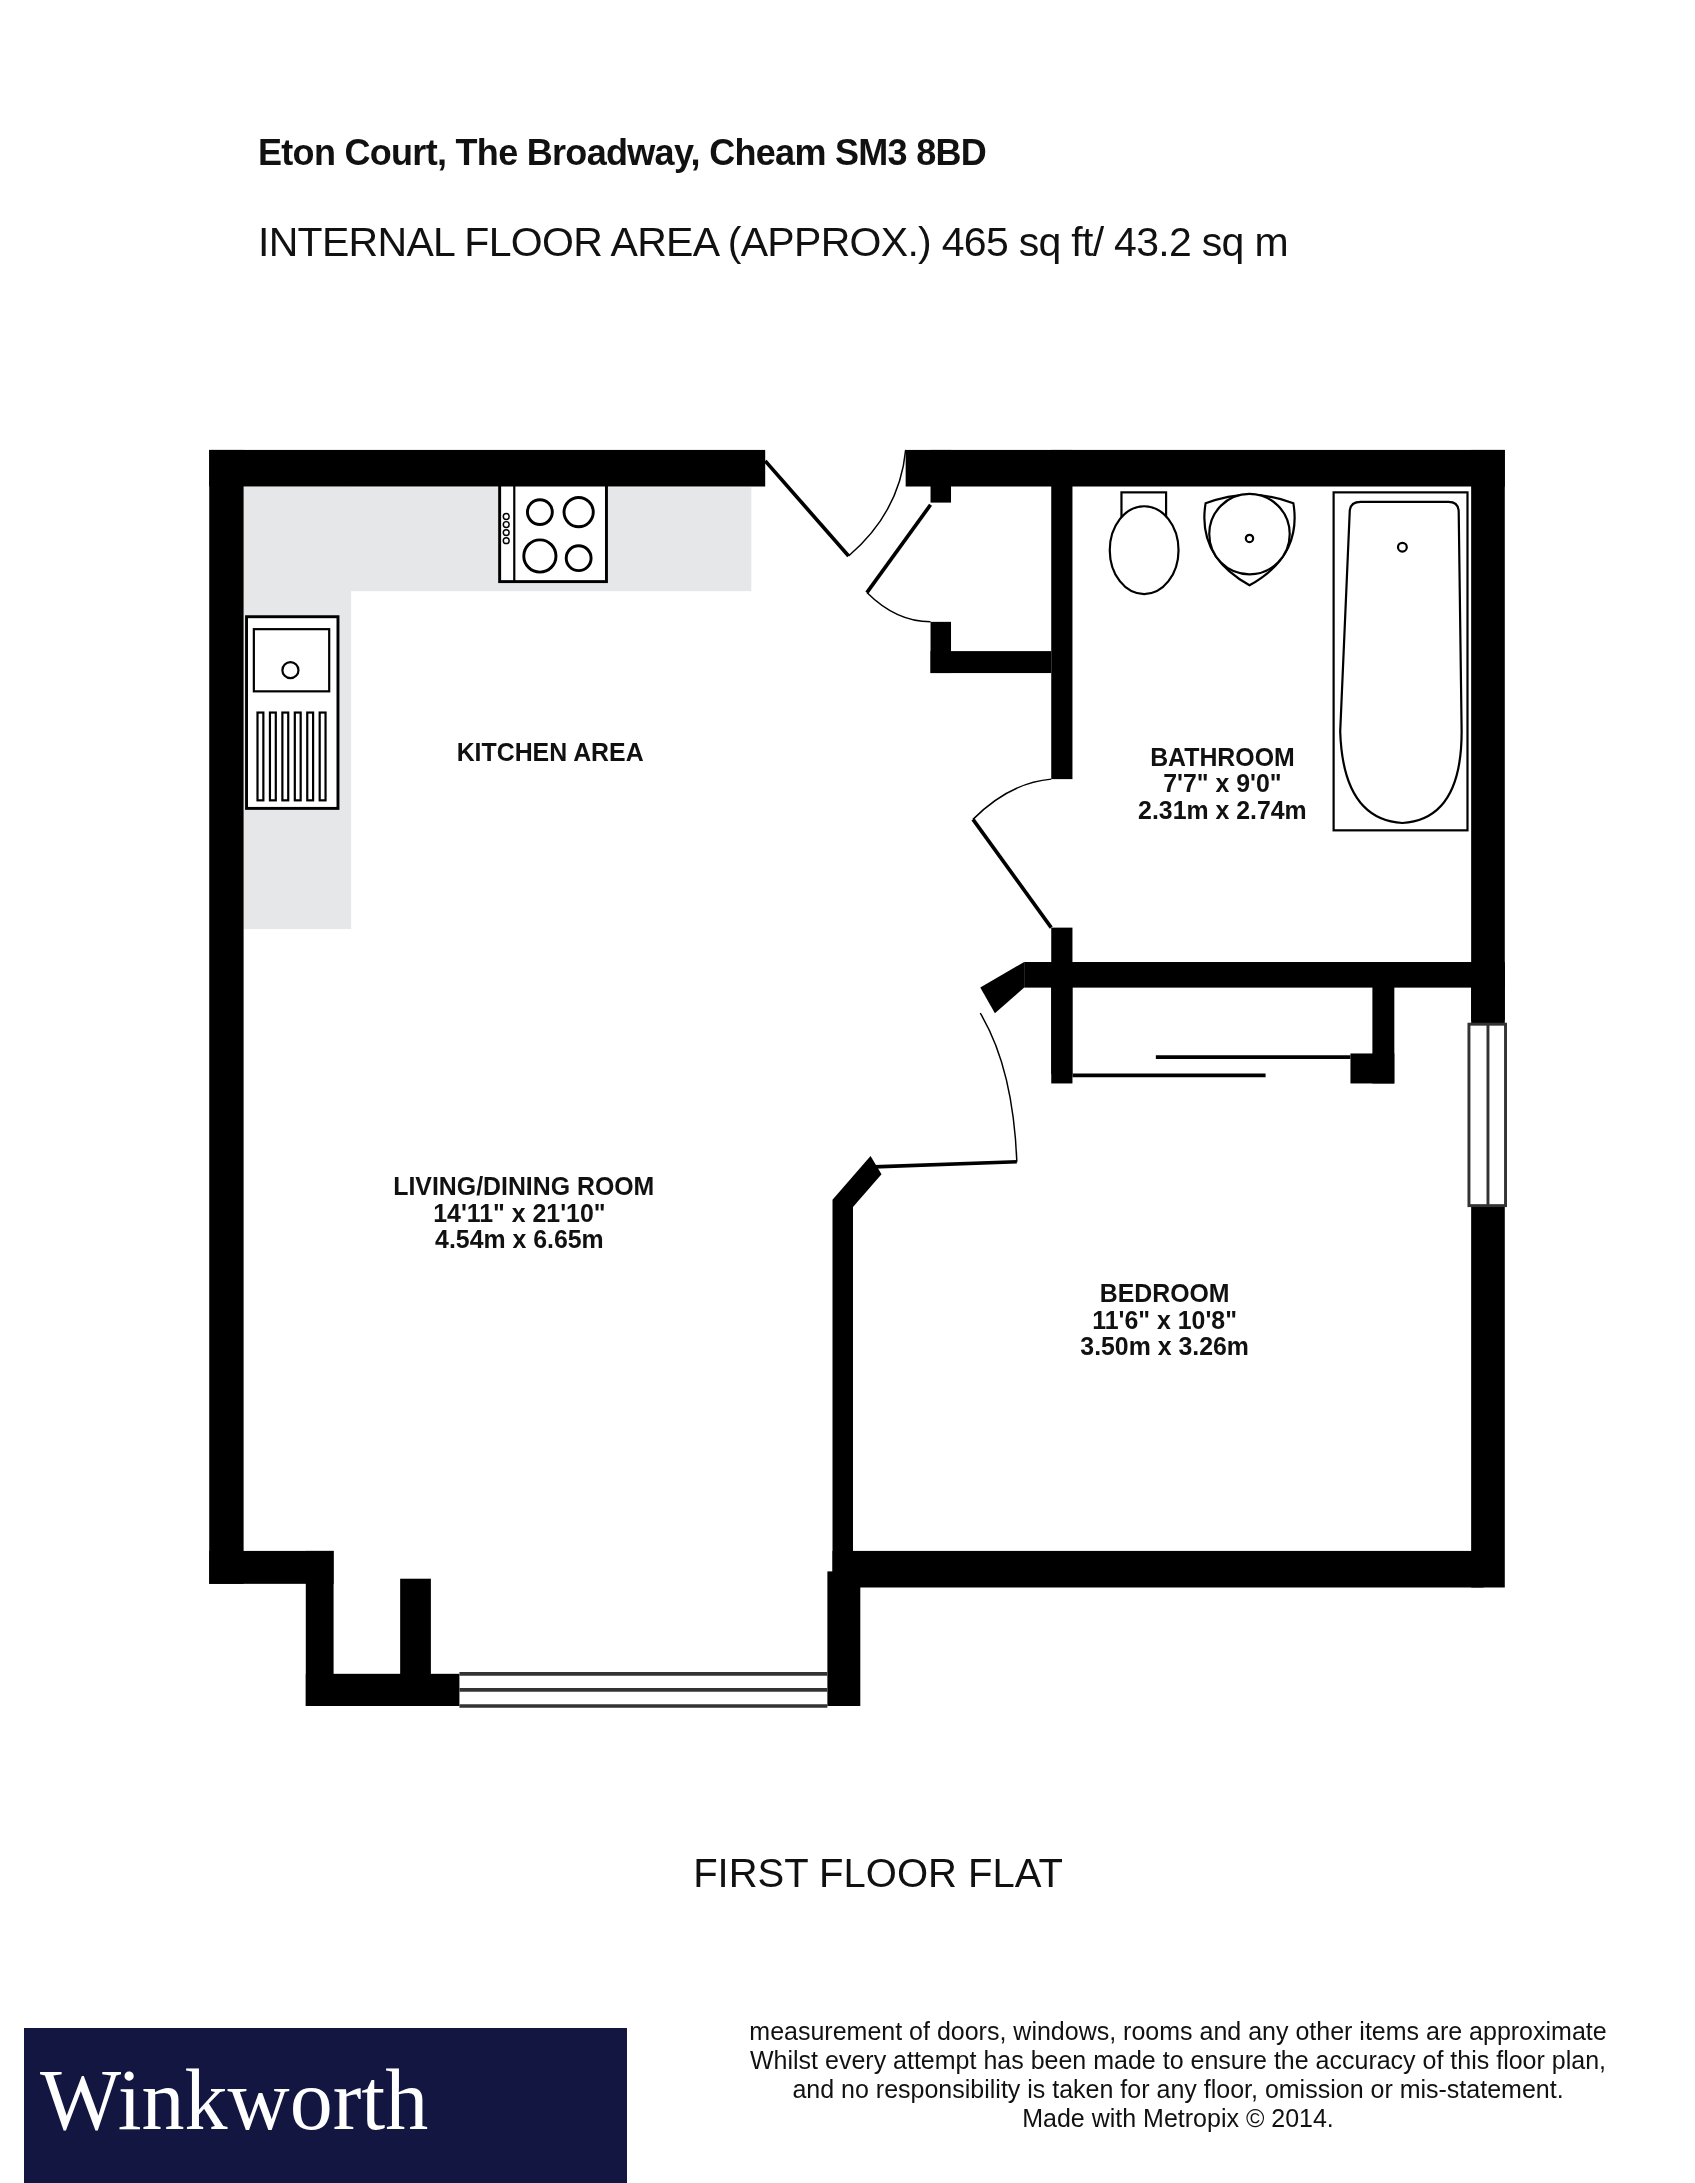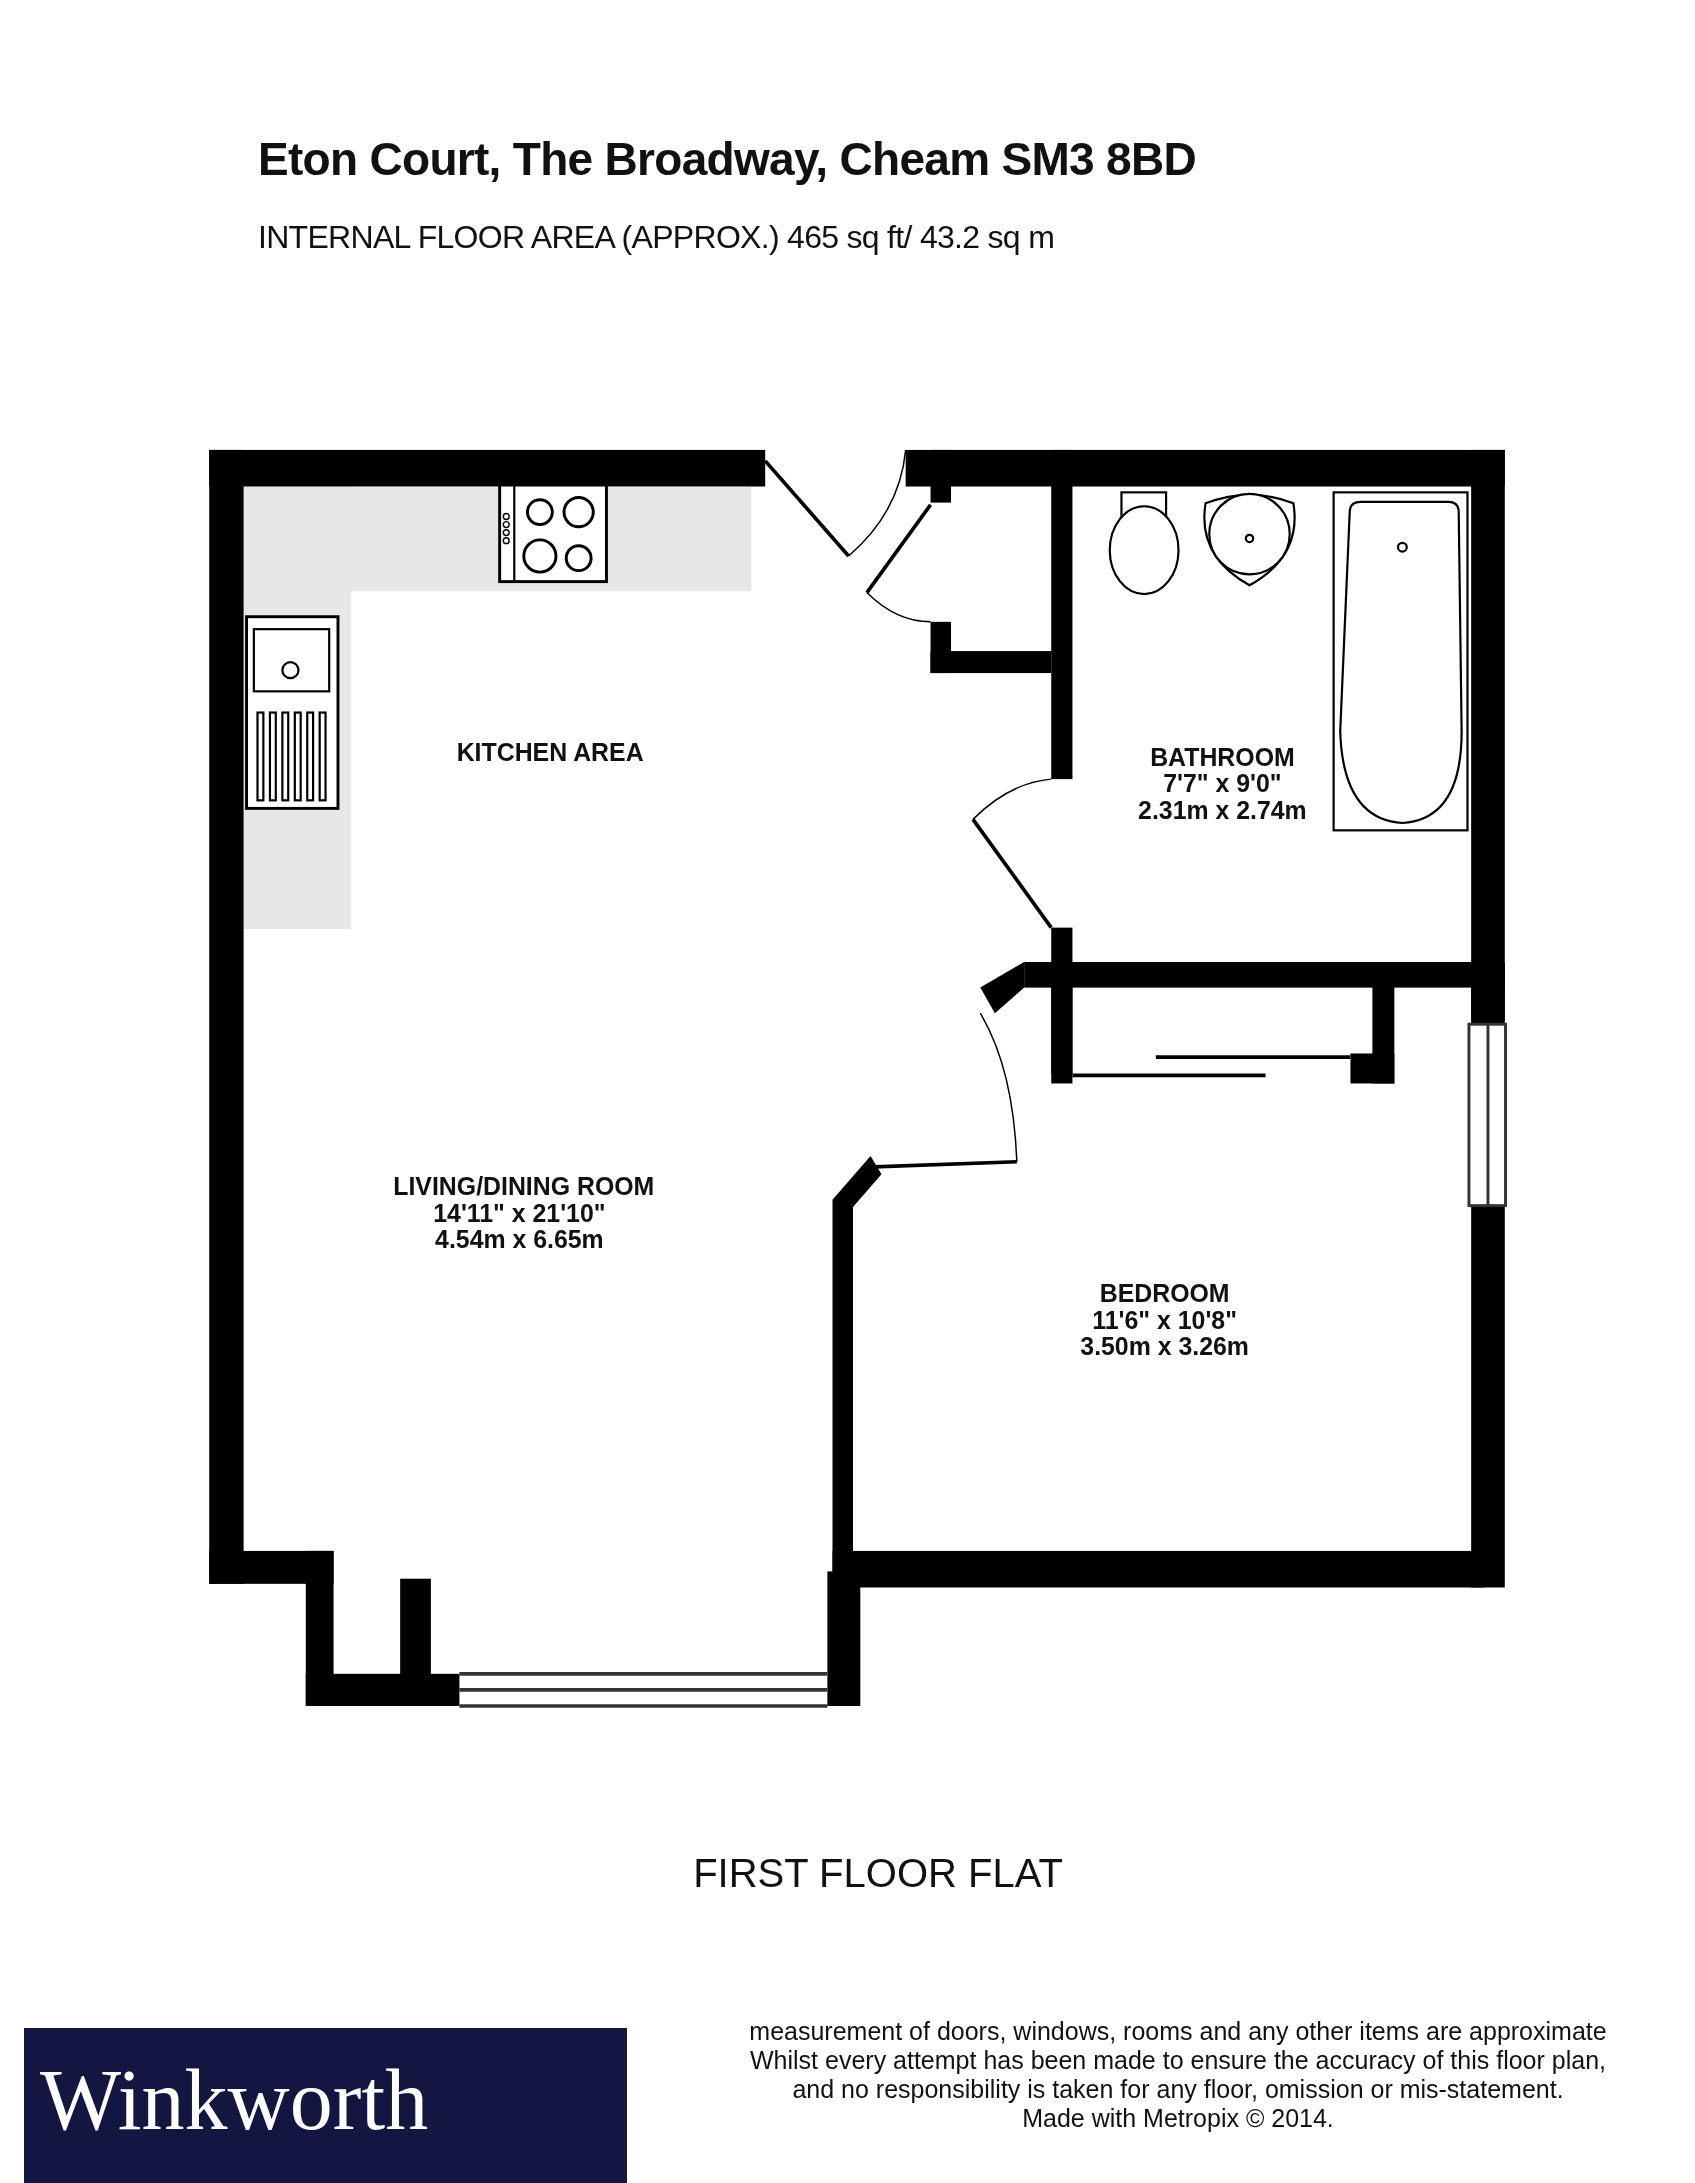--- a/index.html
+++ b/index.html
@@ -1,18 +1,18 @@
 <!DOCTYPE html>
 <html style="font-size:11.7px"><head>
 <meta charset="utf-8">
 <style>
   html,body{margin:0;padding:0;background:#fff;}
   body{width:1695px;height:2183px;position:relative;overflow:hidden;font-family:"Liberation Sans",sans-serif;color:#111;}
-  .title{position:absolute;left:258px;top:132px;font-size:46px;font-weight:bold;letter-spacing:-0.7px;}
-  .subtitle{position:absolute;left:258px;top:219px;font-size:32px;letter-spacing:-0.7px;}
+  .title{position:absolute;left:258px;top:132px;font-size:36px;font-weight:bold;letter-spacing:-0.7px;}
+  .subtitle{position:absolute;left:258px;top:219px;font-size:41px;letter-spacing:-0.7px;}
   svg.plan{position:absolute;left:0;top:0;}
   .room-label{font-family:"Liberation Sans",sans-serif;font-weight:bold;font-size:34px;text-anchor:middle;fill:#111;}
   .floor-label{position:absolute;left:0;width:1756px;top:1851px;text-align:center;font-size:40px;}
   .brand{position:absolute;left:0;top:2028px;width:603px;height:165px;background:#121640;margin-left:24px;}
   .brand-name{position:absolute;left:16px;top:22px;font-family:"Liberation Serif",serif;font-size:86px;color:#fff;}
   .disclaimer{position:absolute;left:688px;top:2017px;width:980px;text-align:center;font-size:25px;line-height:29px;}
 </style>
 </head>
 <body>
 

